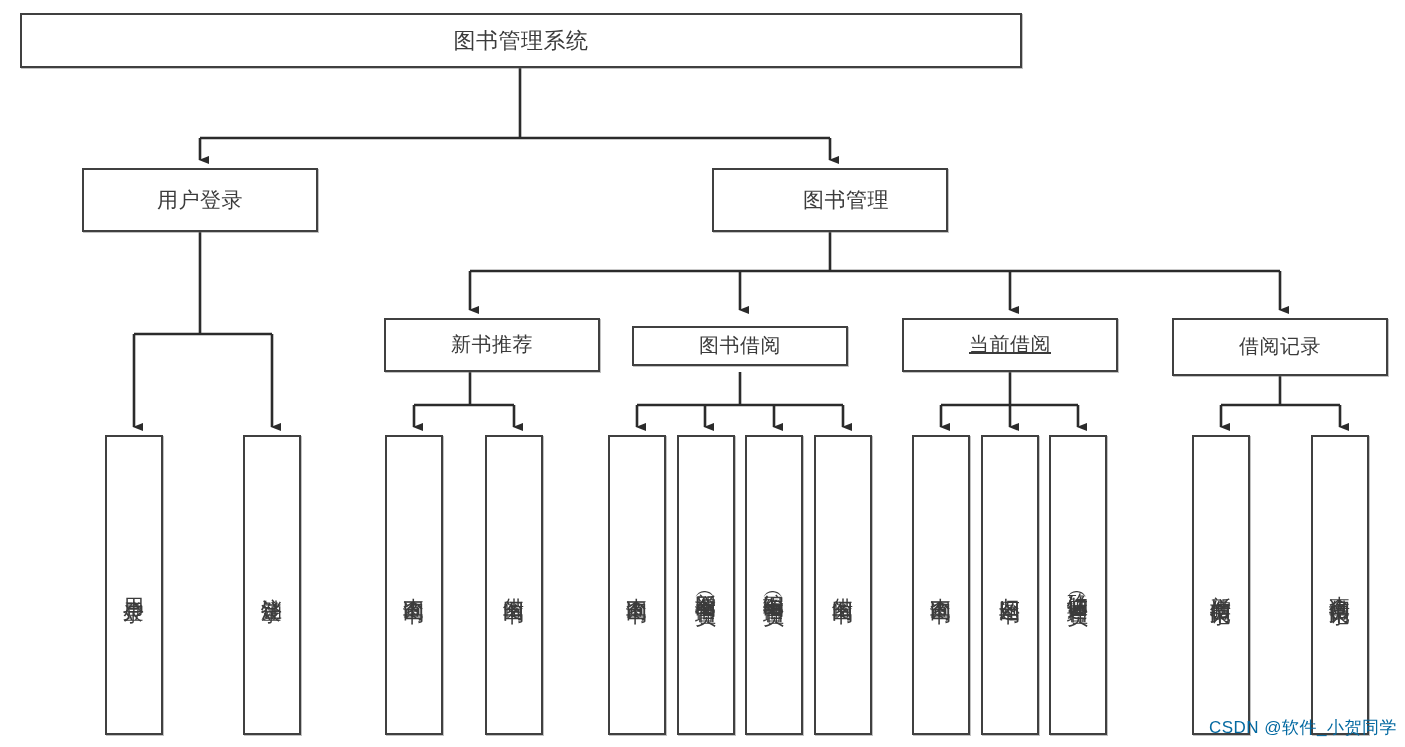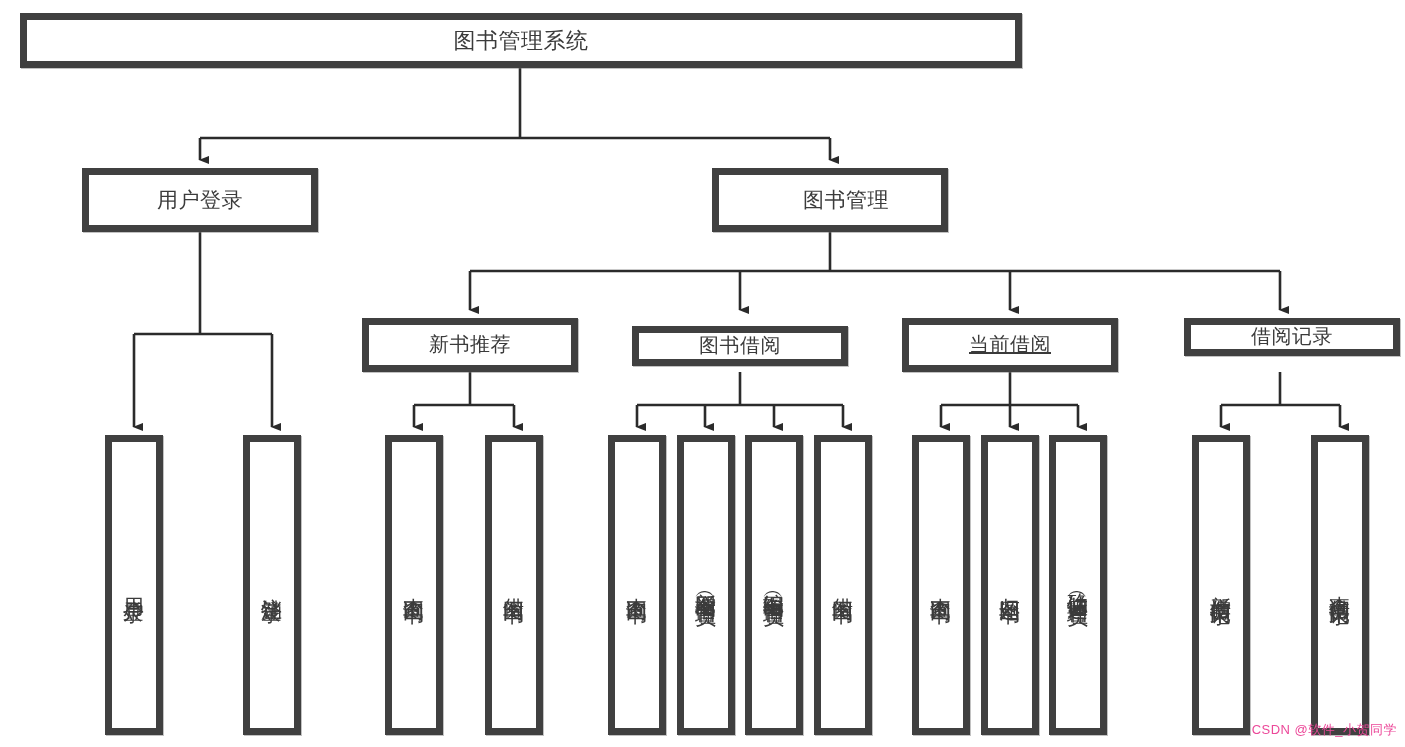--- a/index.html
+++ b/index.html
@@ -22,21 +22,21 @@
     position: absolute;
     left: 0;
     top: 0;
     width: 1405px;
     height: 747px;
     pointer-events: none;
   }
   .node {
     position: absolute;
     box-sizing: border-box;
-    border: 7px solid #404040;
+    border: 2px solid #404040;
     background: #ffffff;
     display: flex;
     align-items: center;
     justify-content: center;
     color: #3a3a3a;
     box-shadow: 1px 1px 0 rgba(120,120,120,0.45);
   }
   .node .label {
     text-align: center;
     line-height: 1.18;
@@ -59,22 +59,22 @@
     writing-mode: vertical-rl;
     text-orientation: upright;
     line-height: 1.1;
     letter-spacing: 2px;
     max-height: 100%;
   }
   #watermark {
     position: absolute;
     right: 8px;
     bottom: 8px;
-    font-size: 13px;
-    color: #ec4899;
+    font-size: 17px;
+    color: #0369a1;
     letter-spacing: 0.5px;
     white-space: nowrap;
     user-select: none;
   }
 </style>
 </head>
 <body>
 
 <div id="diagram-root">
 
@@ -133,30 +133,30 @@
     <span class="label">图书管理系统</span>
   </div>
 
   <div class="node level2" style="left:82px; top:168px; width:236px; height:64px;">
     <span class="label">用户登录</span>
   </div>
   <div class="node level2" style="left:712px; top:168px; width:236px; height:64px;padding-left:32px;">
     <span class="label">图书管理</span>
   </div>
 
-  <div class="node level3" style="left:362px; top:318px; width:216px; height:54px;">
+  <div class="node level3" style="left:384px; top:318px; width:216px; height:54px;">
     <span class="label">新书推荐</span>
   </div>
   <div class="node level3" style="left:632px; top:318px; width:216px; height:40px;margin-top:8px;">
     <span class="label">图书借阅</span>
   </div>
   <div class="node level3" style="left:902px; top:318px; width:216px; height:54px;text-decoration:underline;">
     <span class="label">当前借阅</span>
   </div>
-  <div class="node level3" style="left:1172px; top:318px; width:216px; height:38px;margin-left:12px;">
+  <div class="node level3" style="left:1172px; top:318px; width:216px; height:58px;">
     <span class="label">借阅记录</span>
   </div>
 
   <div class="node leaf" style="left:105px; top:435px; width:58px; height:300px;">
     <span class="label">用户登录</span>
   </div>
   <div class="node leaf" style="left:243px; top:435px; width:58px; height:300px;">
     <span class="label">注销登录</span>
   </div>
 

